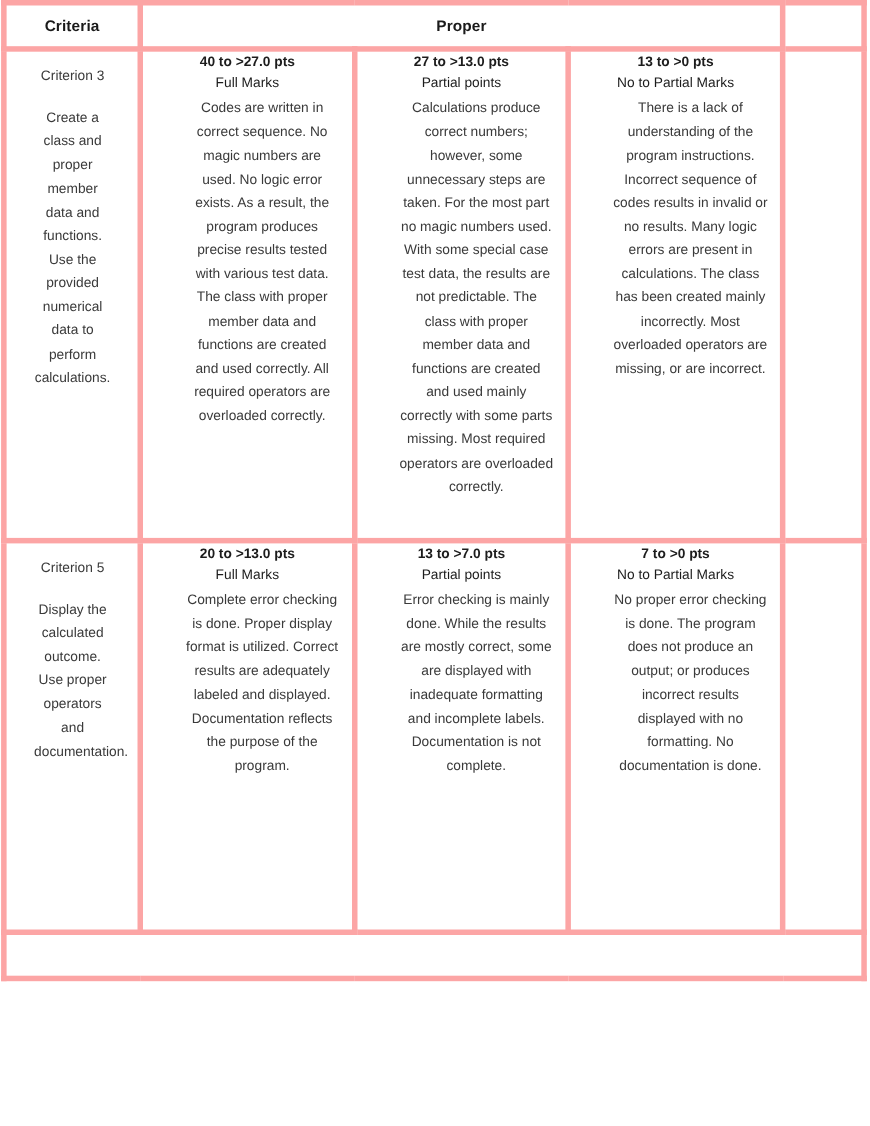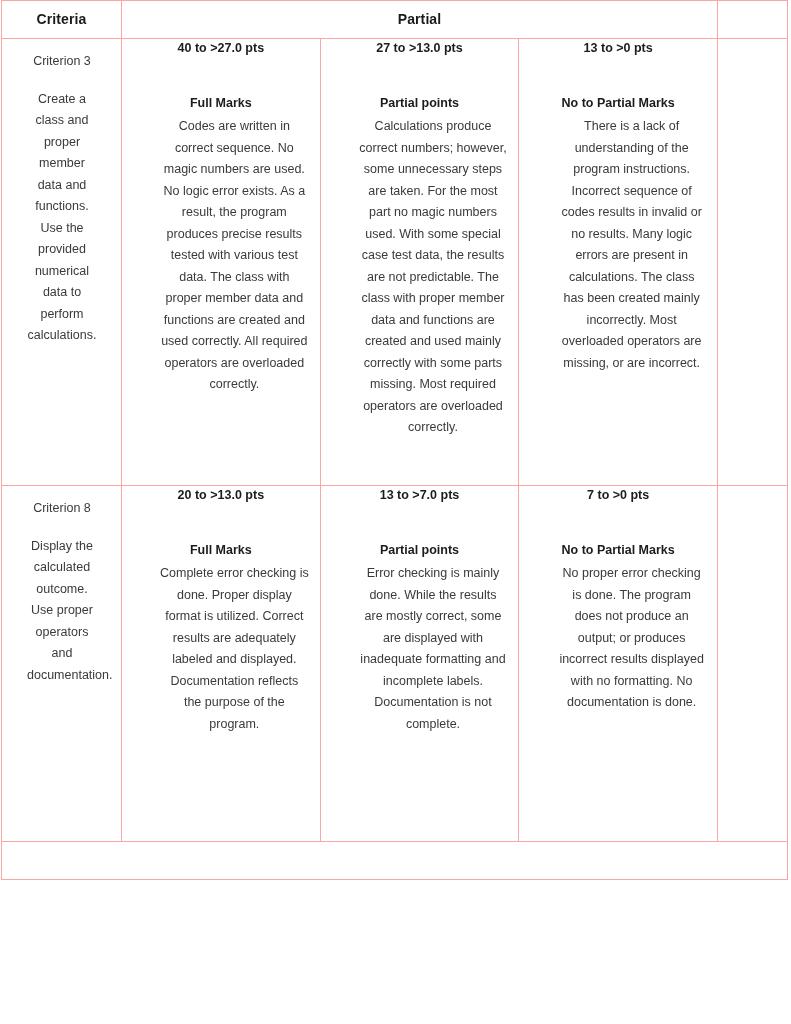--- a/index.html
+++ b/index.html
@@ -24,21 +24,21 @@
   table.rubric {
     width: 787px;
     border-collapse: collapse;
     table-layout: fixed;
     border: 1px solid #cfcfcf;
     background: #ffffff;
   }
 
   table.rubric td,
   table.rubric th {
-    border: 1px solid #fca5a5;
+    border: 5px solid #fca5a5;
     vertical-align: top;
     background: #ffffff;
     text-align: center;
   }
 
   
   thead th {
     text-align: center;
     font-size: 14px;
     font-weight: bold;
@@ -74,27 +74,26 @@
     color: #3a3a3a;
   }
   td.rating .pts {
     font-weight: bold;
     color: #1c1c1c;
     font-size: 12.5px;
     line-height: 19px;
     display: block;
   }
   td.rating .mark {
-    font-weight: bold;
+    font-weight: normal;
     color: #1c1c1c;
     font-size: 12.5px;
     line-height: 19px;
     display: block;
     margin-bottom: 3px;
-    margin-top: 36px;
   }
   td.rating .desc {
     display: block;
     font-weight: normal;
     margin-left: 27px;
   }
 
   
   td.points {
     width: 61px;
@@ -123,21 +122,21 @@
   }
 </style>
 </head>
 <body>
 
 <div class="rubric-wrap">
   <table class="rubric">
     <thead>
       <tr>
         <th class="col-criteria">Criteria</th>
-        <th class="col-ratings" colspan="3">Partial</th>
+        <th class="col-ratings" colspan="3">Proper</th>
         <th class="col-points"></th>
       </tr>
     </thead>
     <tbody>
 
       <tr class="row-r1">
         <td class="criterion">
           <p class="crit-title">Criterion 3</p>
           <p class="crit-desc">Create a class and proper member data and functions. Use the provided numerical data to perform calculations.</p>
         </td>
@@ -154,21 +153,21 @@
         <td class="rating rt2">
           <span class="pts">13 to &gt;0 pts</span>
           <span class="mark">No to Partial Marks</span>
           <span class="desc">There is a lack of understanding of the program instructions. Incorrect sequence of codes results in invalid or no results. Many logic errors are present in calculations. The class has been created mainly incorrectly. Most overloaded operators are missing, or are incorrect.</span>
         </td>
         <td class="points"></td>
       </tr>
 
       <tr class="row-r2">
         <td class="criterion">
-          <p class="crit-title">Criterion 8</p>
+          <p class="crit-title">Criterion 5</p>
           <p class="crit-desc">Display the calculated outcome. Use proper operators and documentation.</p>
         </td>
         <td class="rating rt0">
           <span class="pts">20 to &gt;13.0 pts</span>
           <span class="mark">Full Marks</span>
           <span class="desc">Complete error checking is done. Proper display format is utilized. Correct results are adequately labeled and displayed. Documentation reflects the purpose of the program.</span>
         </td>
         <td class="rating rt1">
           <span class="pts">13 to &gt;7.0 pts</span>
           <span class="mark">Partial points</span>

